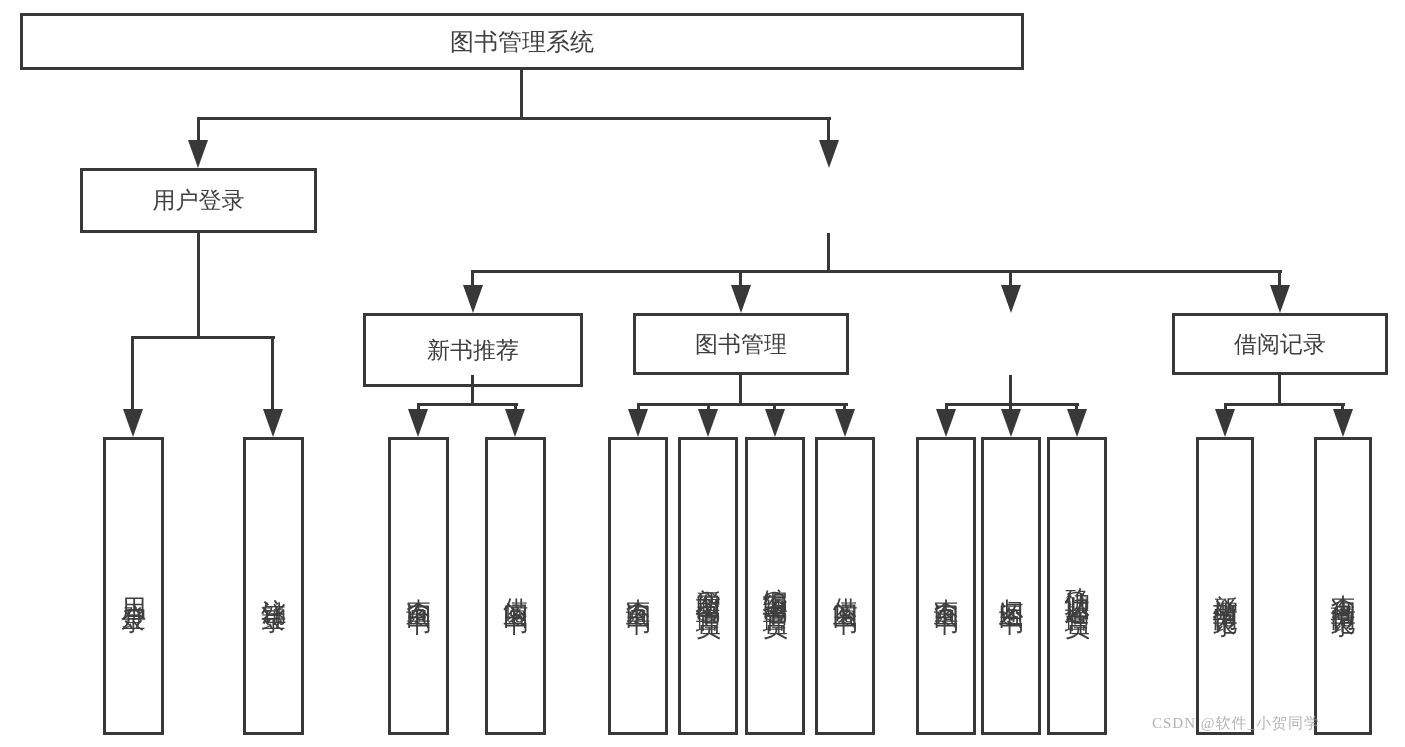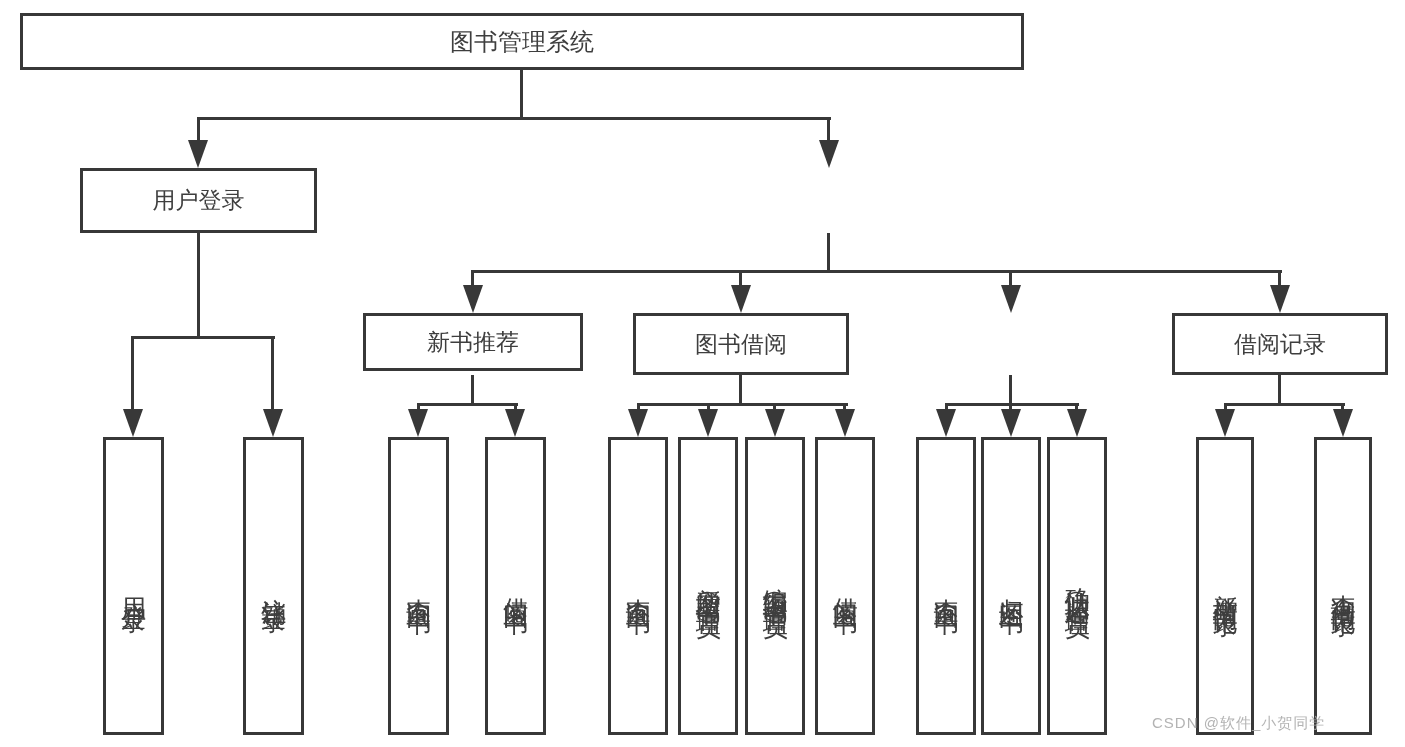--- a/index.html
+++ b/index.html
@@ -1,17 +1,17 @@
 <!DOCTYPE html>
 <html><head>
 <meta charset="utf-8">
 <style>
   html,body{margin:0;padding:0;background:#fff;}
   #stage{position:relative;width:1405px;height:747px;background:#ffffff;overflow:hidden;
-         font-family:Liberation Sans, sans-serif;}
+         font-family:Liberation Serif, serif;}
   .node{position:absolute;box-sizing:border-box;border:3px solid #383838;background:#fff;
         display:flex;align-items:center;justify-content:center;color:#3e3e3e;}
   .lvl0{font-size:24px;}
   .lvl1,.lvl2{font-size:23px;}
   .leaf{position:absolute;box-sizing:border-box;border:3px solid #383838;background:#fff;
         display:flex;align-items:center;justify-content:center;color:#3e3e3e;font-size:25px;}
   .leaf span{writing-mode:vertical-rl;text-orientation:mixed;letter-spacing:4px;line-height:1.1;}
   .h{position:absolute;height:3px;background:#383838;}
   .v{position:absolute;width:3px;background:#383838;}
   .tri{position:absolute;width:0;height:0;border-left:10px solid transparent;
@@ -50,25 +50,25 @@
   <div class="h" style="left:471px;top:270px;width:811px;"></div>
   <div class="v" style="left:471px;top:270px;height:19px;"></div>
   <div class="tri" style="left:463px;top:285px;"></div>
   <div class="v" style="left:739px;top:270px;height:19px;"></div>
   <div class="tri" style="left:731px;top:285px;"></div>
   <div class="v" style="left:1009px;top:270px;height:19px;"></div>
   <div class="tri" style="left:1001px;top:285px;"></div>
   <div class="v" style="left:1278px;top:270px;height:19px;"></div>
   <div class="tri" style="left:1270px;top:285px;"></div>
 
-  <div class="node lvl2" style="left:363px;top:313px;width:220px;height:58px;">
+  <div class="node lvl2" style="left:363px;top:313px;width:220px;height:74px;">
     <span>新书推荐</span>
   </div>
   <div class="node lvl2" style="left:633px;top:313px;width:216px;height:62px;">
-    <span>图书借阅</span>
+    <span>图书管理</span>
   </div>
   <div class="node lvl2" style="left:1172px;top:313px;width:216px;height:62px;">
     <span>借阅记录</span>
   </div>
 
   <div class="v" style="left:471px;top:375px;height:28px;"></div>
   <div class="h" style="left:417px;top:403px;width:101px;"></div>
   <div class="v" style="left:417px;top:403px;height:10px;"></div>
   <div class="tri" style="left:408px;top:409px;"></div>
   <div class="v" style="left:514px;top:403px;height:10px;"></div>

